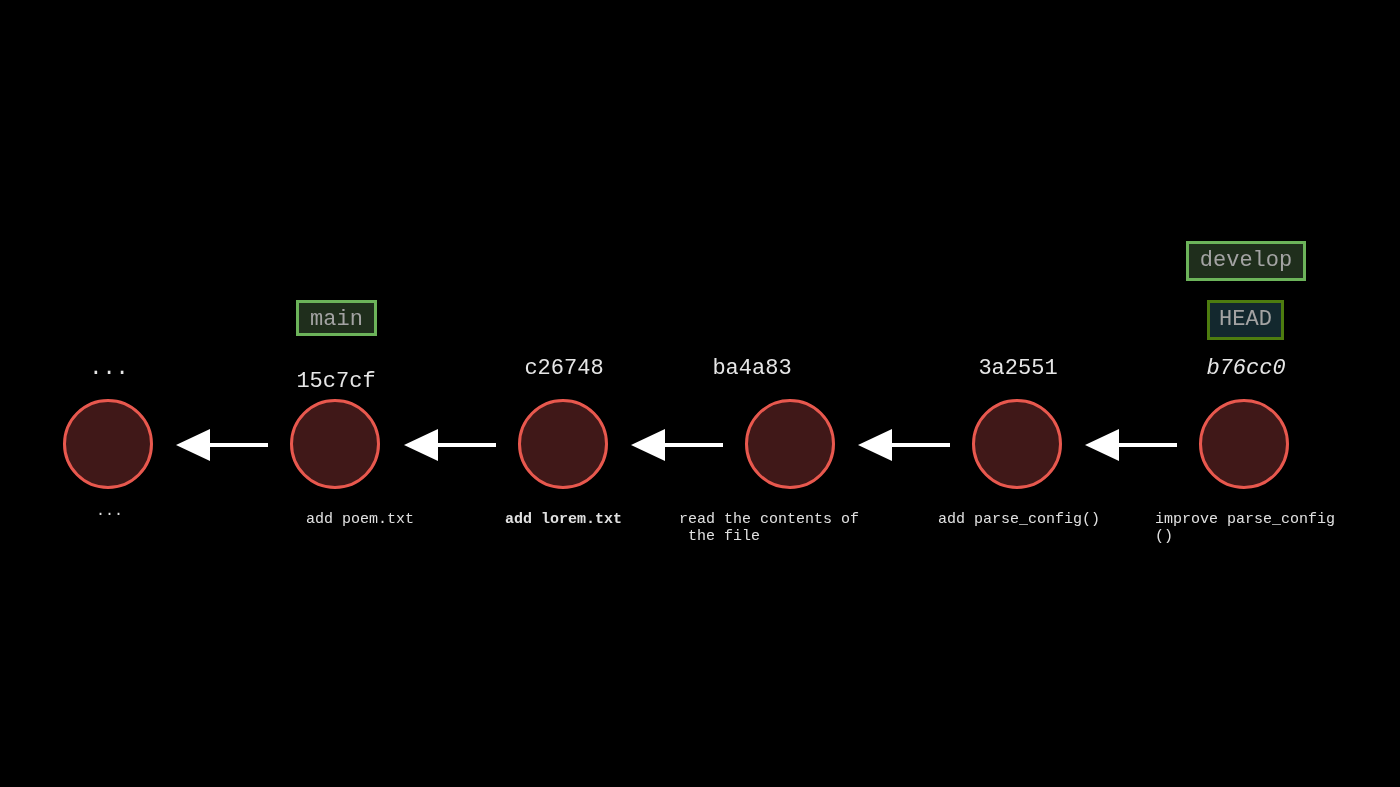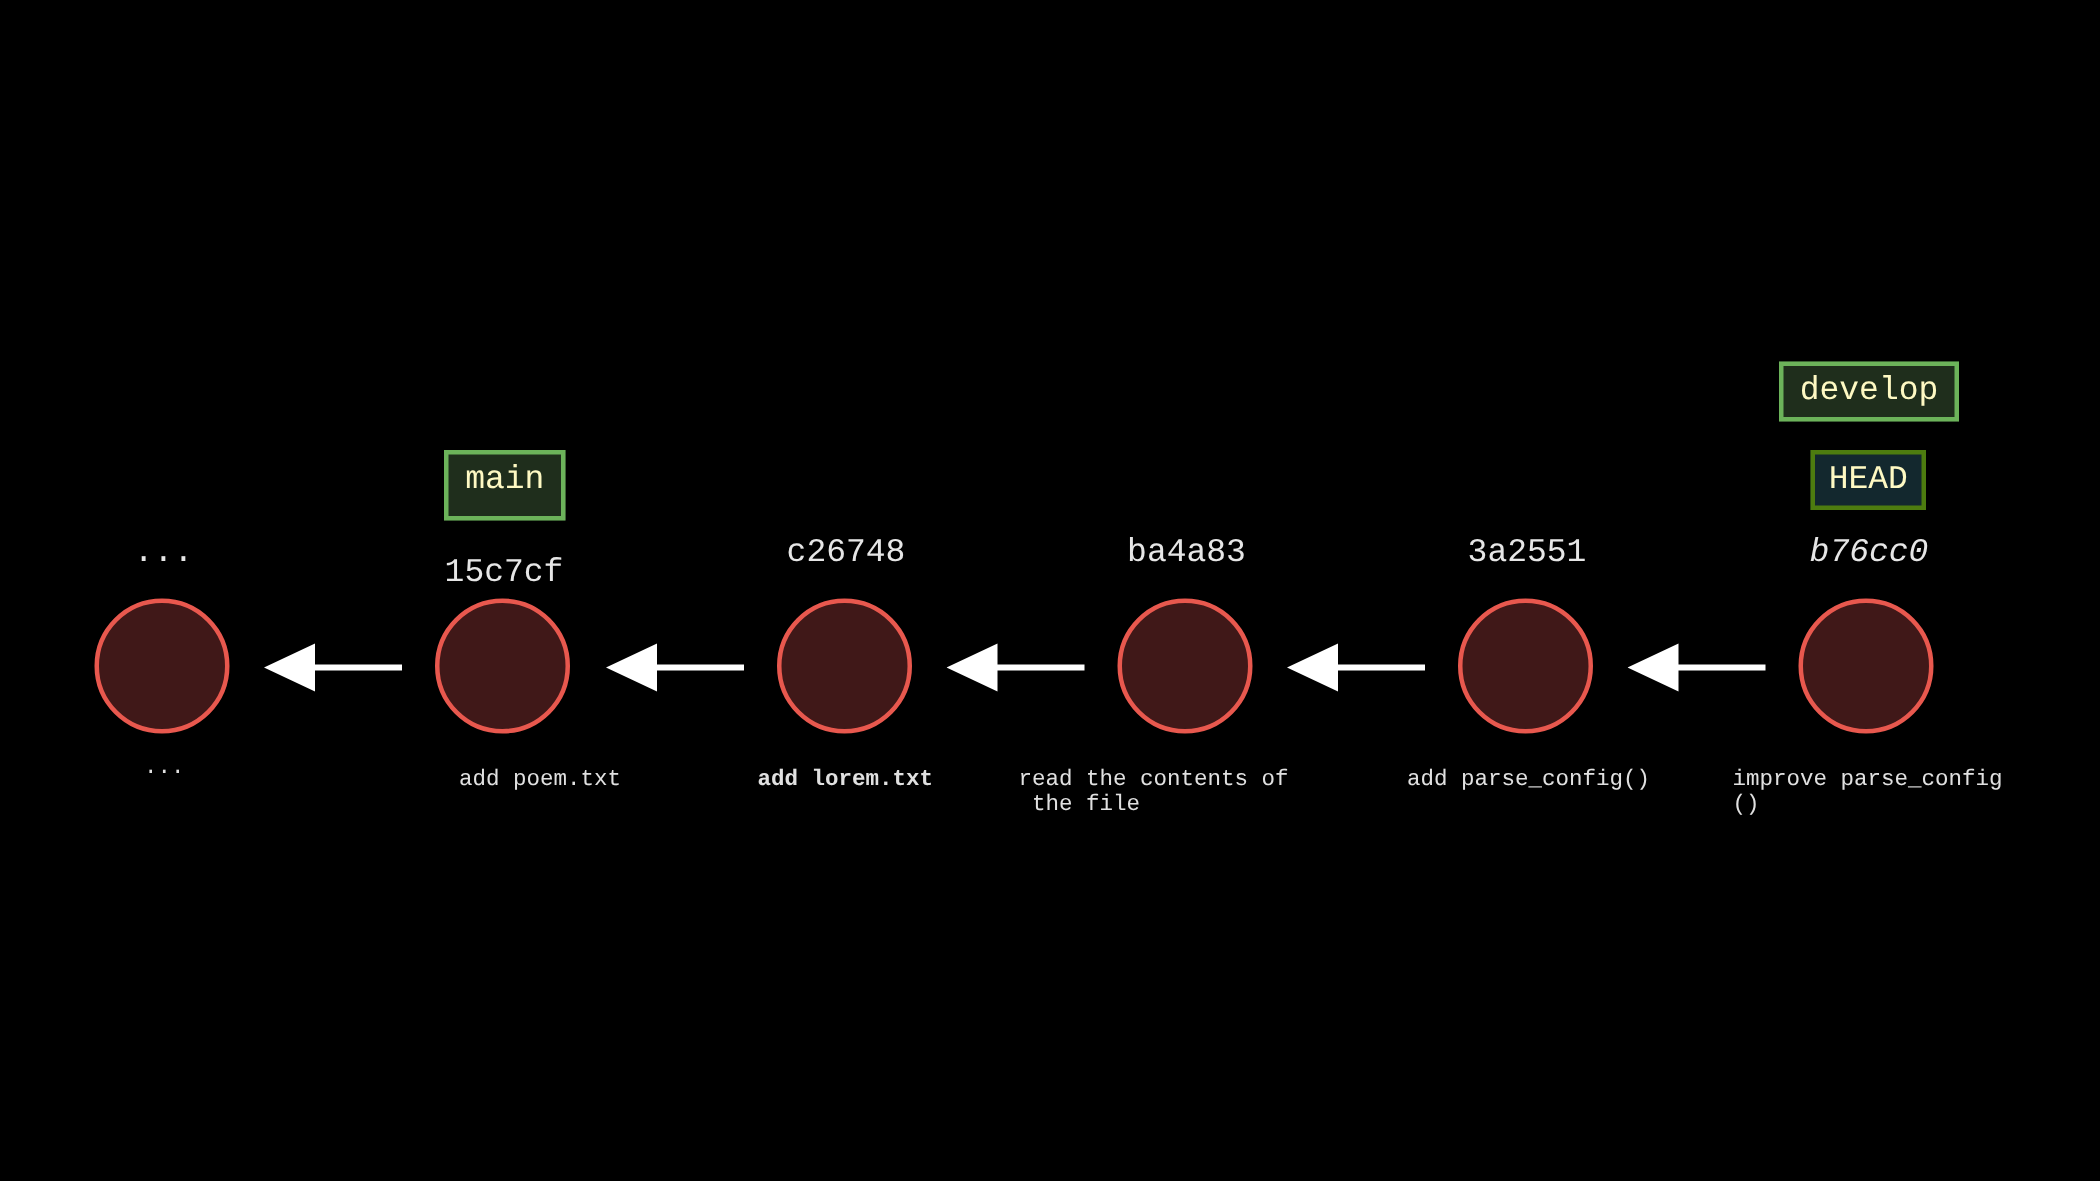--- a/index.html
+++ b/index.html
@@ -3,56 +3,56 @@
   <meta charset="utf-8">
   <style>
     html, body { margin: 0; padding: 0; background: #000; }
     body { width: 1400px; height: 787px; position: relative; overflow: hidden;
            font-family: "Liberation Mono", "DejaVu Sans Mono", monospace; color: #e8e8e8; }
     .node { position: absolute; width: 90px; height: 90px; border-radius: 50%;
             background: #401818; border: 3px solid #e8584e; box-sizing: border-box; }
     .hash { position: absolute; width: 200px; text-align: center; font-size: 22px; color: #e6e6e6; }
     .msg { position: absolute; width: 200px; font-size: 15px; color: #e0e0e0; line-height: 17px; white-space: pre; }
     .arrow { position: absolute; height: 40px; }
-    .ref { position: absolute; font-size: 22px; text-align: center; box-sizing: border-box; color: #fef9c3; }
+    .ref { position: absolute; font-size: 22px; text-align: center; box-sizing: border-box; color: #a3a3a3; }
     .ref.branch { border: 3px solid #6cb35a; background: #1f2e1c; }
     .ref.head { border: 3px solid #4d7c0f; background: #13282e; }
   </style>
 </head>
 <body>
 
 <div class="hash" style="left:9px; top:356px;">...</div>
 <div class="node" style="left:63px; top:399px;"></div>
 <div class="msg" style="left:96px; top:503px;">...</div>
 
 <svg class="arrow" style="left:176px; top:425px; width:95px;">
   <polygon points="0,20 34,4 34,36" fill="#fff"></polygon>
     <rect x="30" y="18" width="62" height="4" fill="#fff"></rect>
 </svg>
 
-<div class="ref branch" style="left:296px; top:300px; width:81px; height:47px; line-height:34px;">main</div>
+<div class="ref branch" style="left:296px; top:300px; width:81px; height:36px; line-height:34px;">main</div>
 <div class="hash" style="left:236px; top:369px;">15c7cf</div>
 <div class="node" style="left:290px; top:399px;"></div>
 <div class="msg" style="left:282px; top:511px;margin-left:24px;">add poem.txt</div>
 
 <svg class="arrow" style="left:404px; top:425px; width:95px;">
   <polygon points="0,20 34,4 34,36" fill="#fff"></polygon>
     <rect x="30" y="18" width="62" height="4" fill="#fff"></rect>
 </svg>
 
 <div class="hash" style="left:464px; top:356px;">c26748</div>
 <div class="node" style="left:518px; top:399px;"></div>
 <div class="msg" style="left:505px; top:511px;font-weight:bold;">add lorem.txt</div>
 
 <svg class="arrow" style="left:631px; top:425px; width:95px;">
   <polygon points="0,20 34,4 34,36" fill="#fff"></polygon>
     <rect x="30" y="18" width="62" height="4" fill="#fff"></rect>
 </svg>
 
-<div class="hash" style="left:691px; top:356px;">ba4a83</div>
+<div class="hash" style="left:652px; top:356px;">ba4a83</div>
 <div class="node" style="left:745px; top:399px;"></div>
 <div class="msg" style="left:679px; top:511px;">read the contents of
  the file</div>
 
 <svg class="arrow" style="left:858px; top:425px; width:95px;">
   <polygon points="0,20 34,4 34,36" fill="#fff"></polygon>
     <rect x="30" y="18" width="62" height="4" fill="#fff"></rect>
 </svg>
 
 <div class="hash" style="left:918px; top:356px;">3a2551</div>

